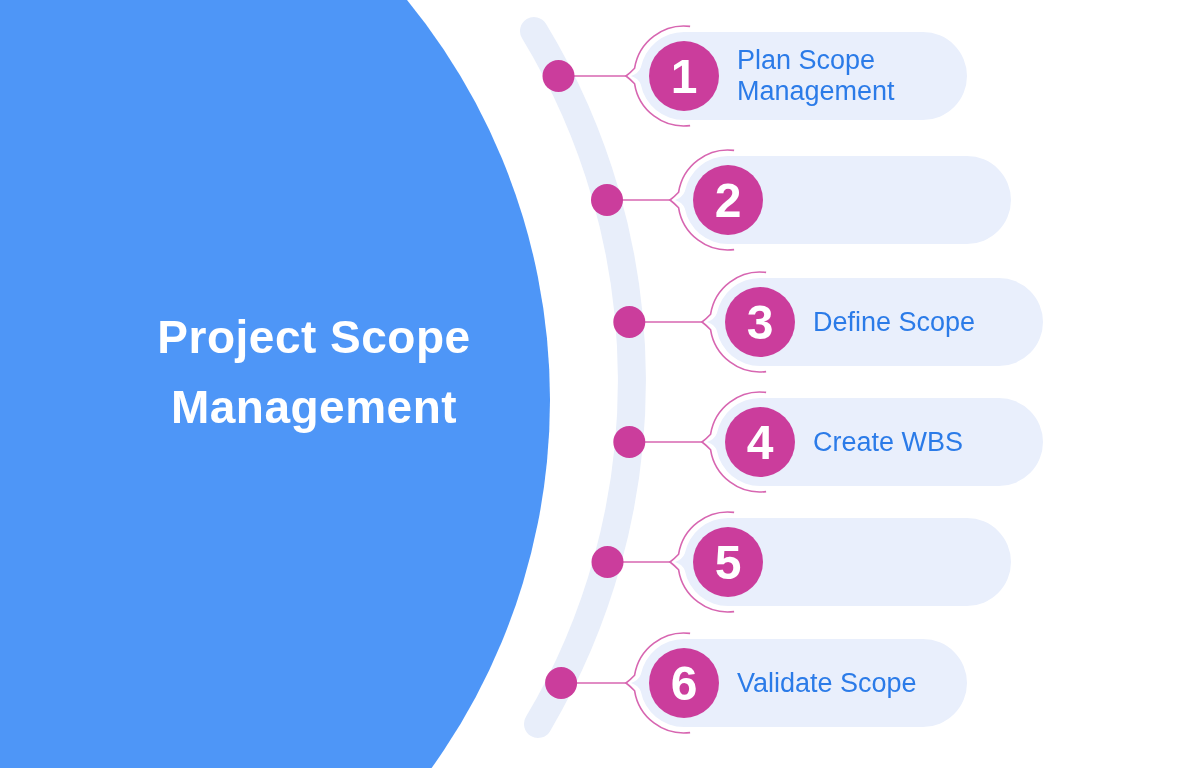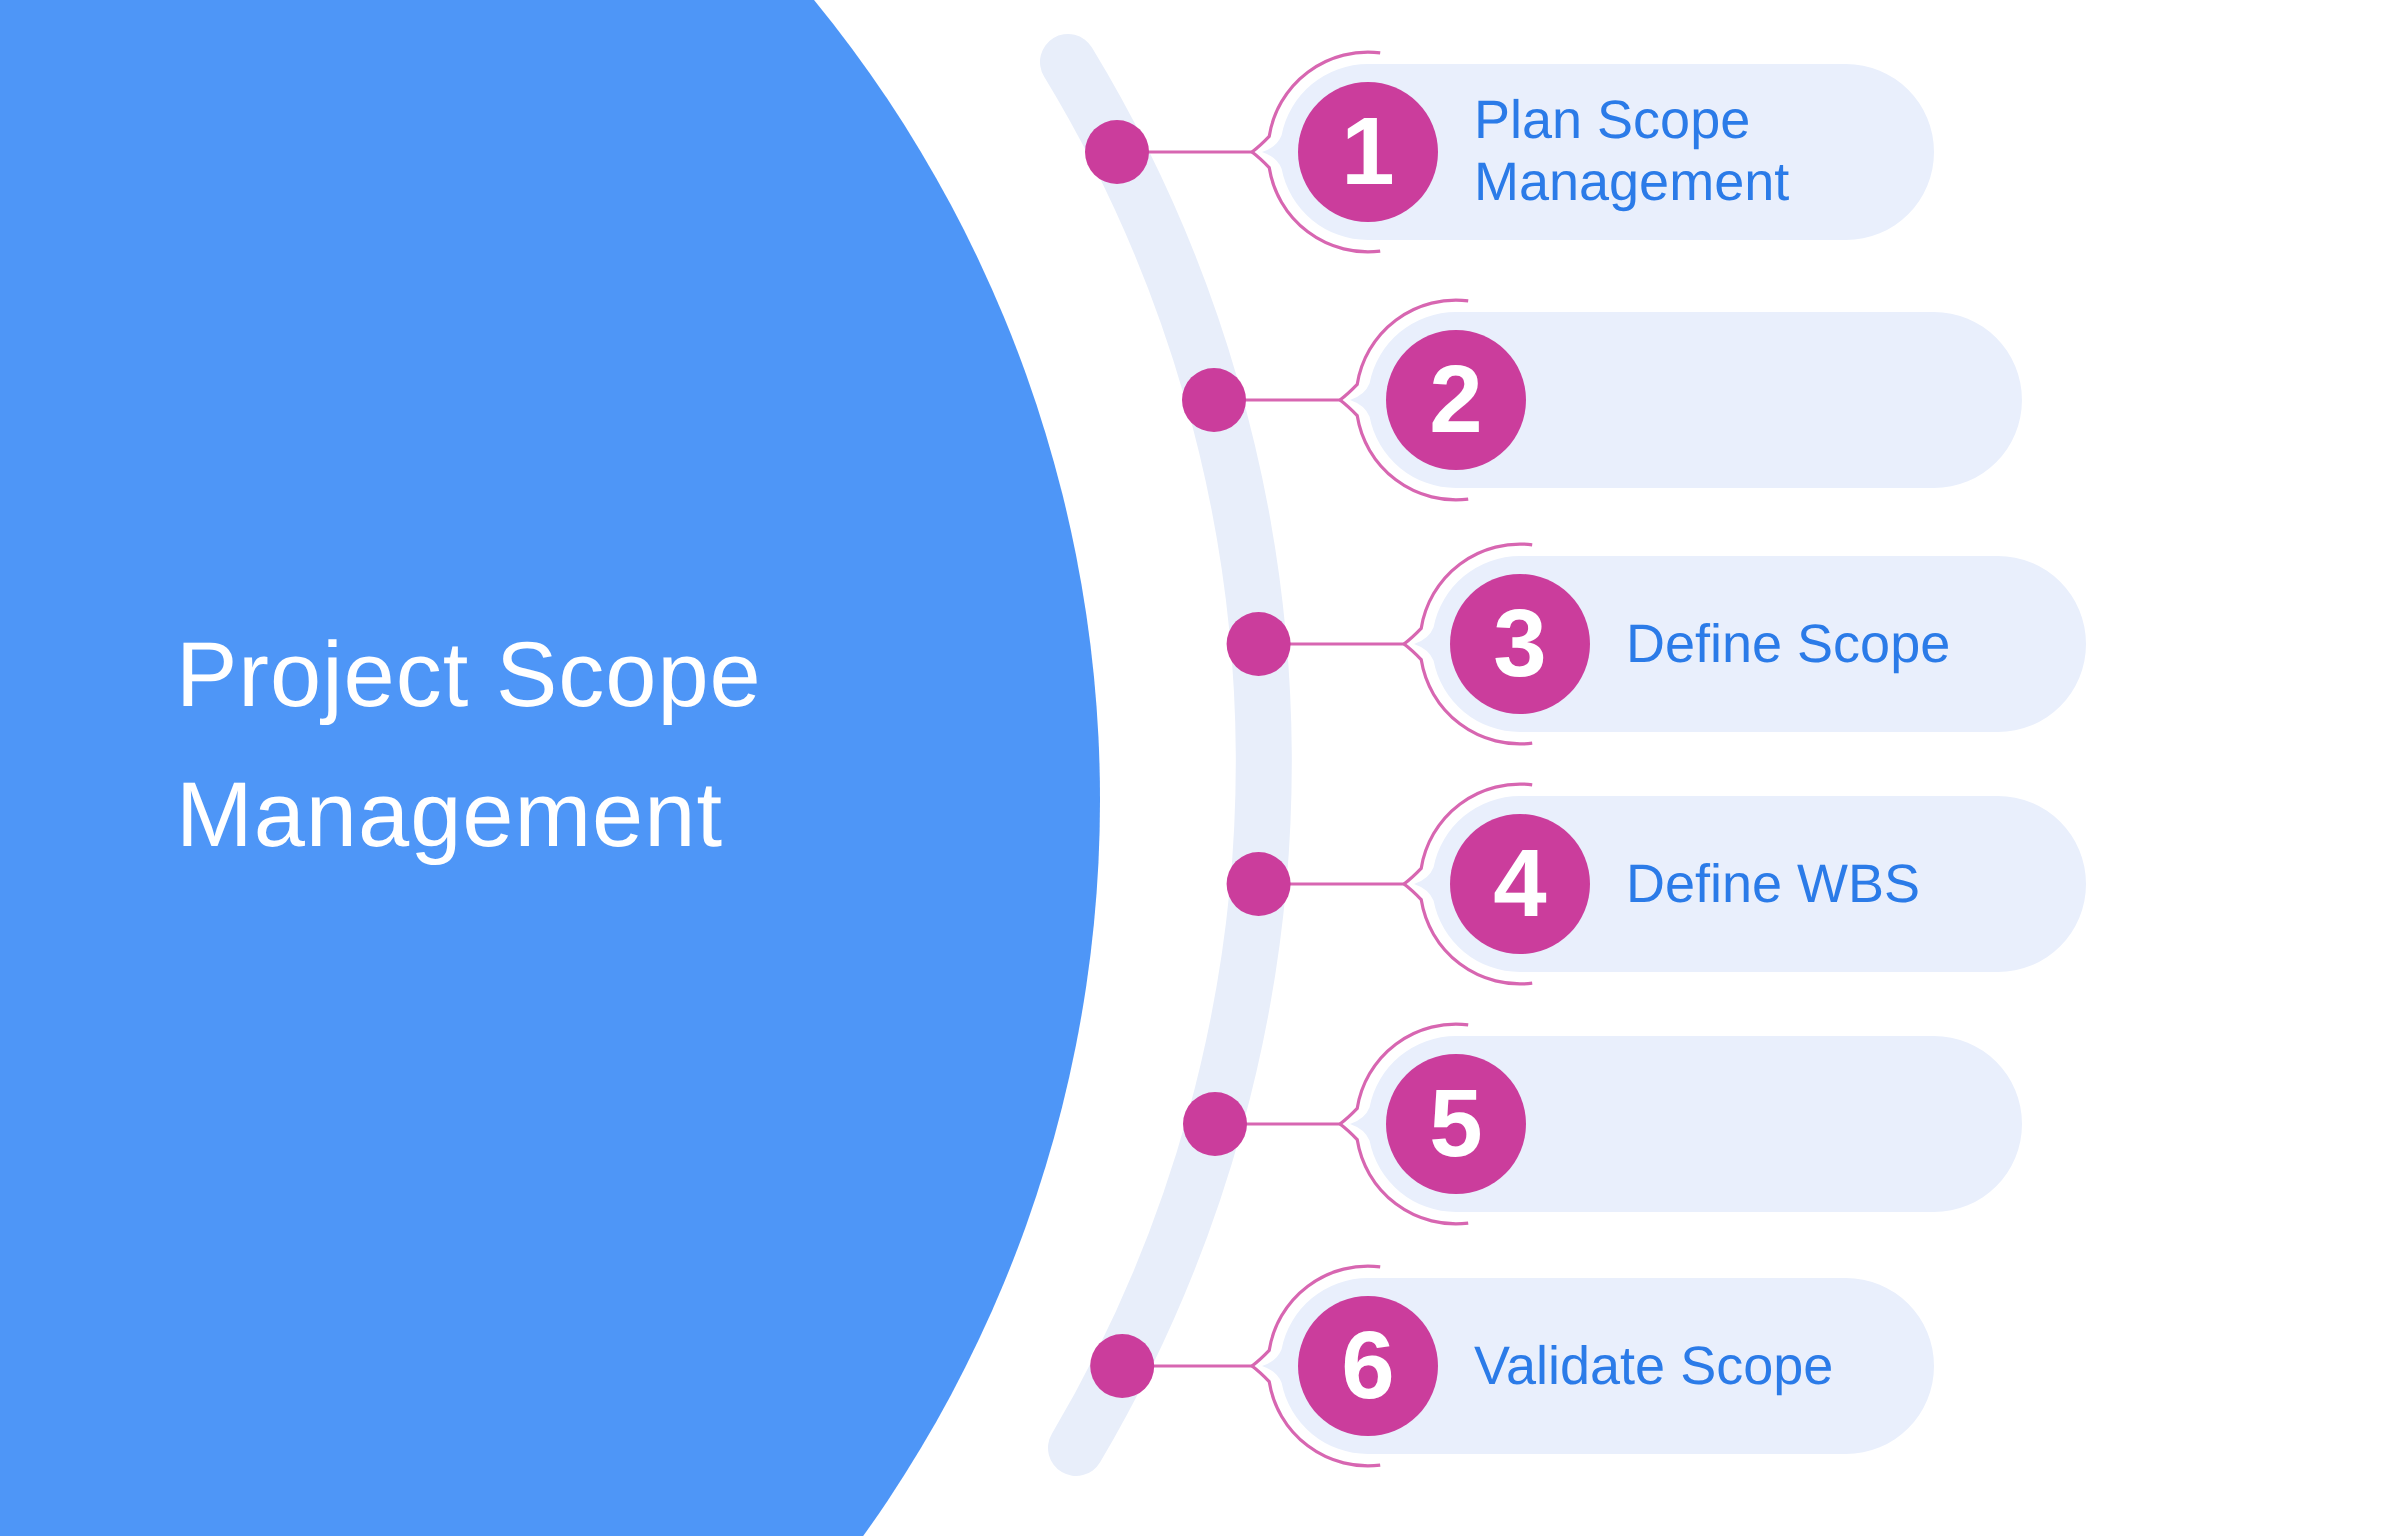--- a/index.html
+++ b/index.html
@@ -15,23 +15,24 @@
     position: absolute;
     left: 0; top: 0;
   }
   .title {
     position: absolute;
     left: 88px;
     top: 302px;
     width: 452px;
     font-size: 46px;
     line-height: 70px;
-    font-weight: 400;
+    font-weight: 700;
     letter-spacing: 0.5px;
     color: #ffffff;
+    text-align: center;
   }
   .step {
     position: absolute;
     width: 327px;
     height: 88px;
     display: flex;
     align-items: center;
   }
   .num {
     position: absolute;
@@ -102,21 +103,21 @@
     <div class="num">2</div>
   </div>
 
   <div class="step" style="left:716px; top:278px;">
     <div class="num">3</div>
     <div class="lbl">Define Scope</div>
   </div>
 
   <div class="step" style="left:716px; top:398px;">
     <div class="num">4</div>
-    <div class="lbl">Define WBS</div>
+    <div class="lbl">Create WBS</div>
   </div>
 
   <div class="step" style="left:684px; top:518px;">
     <div class="num">5</div>
   </div>
 
   <div class="step" style="left:640px; top:639px;">
     <div class="num">6</div>
     <div class="lbl">Validate Scope</div>
   </div>

